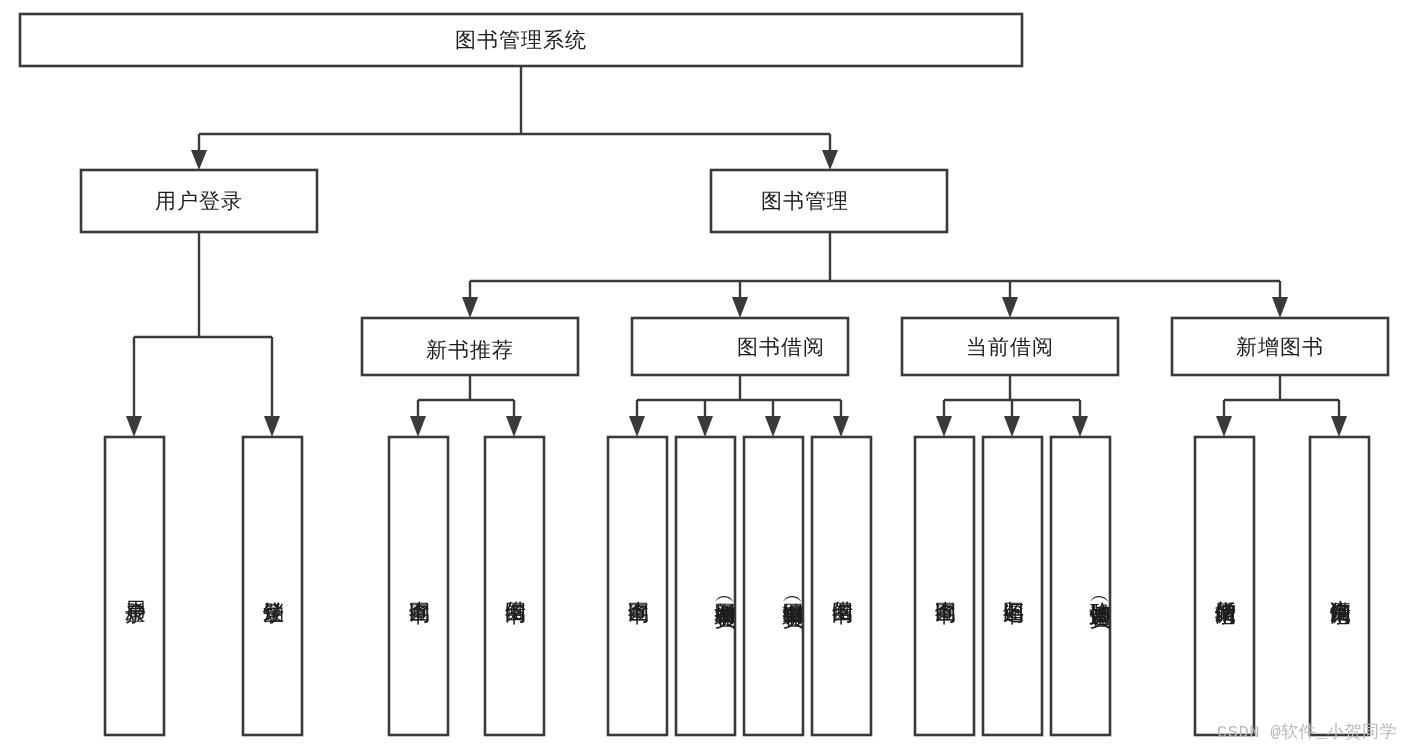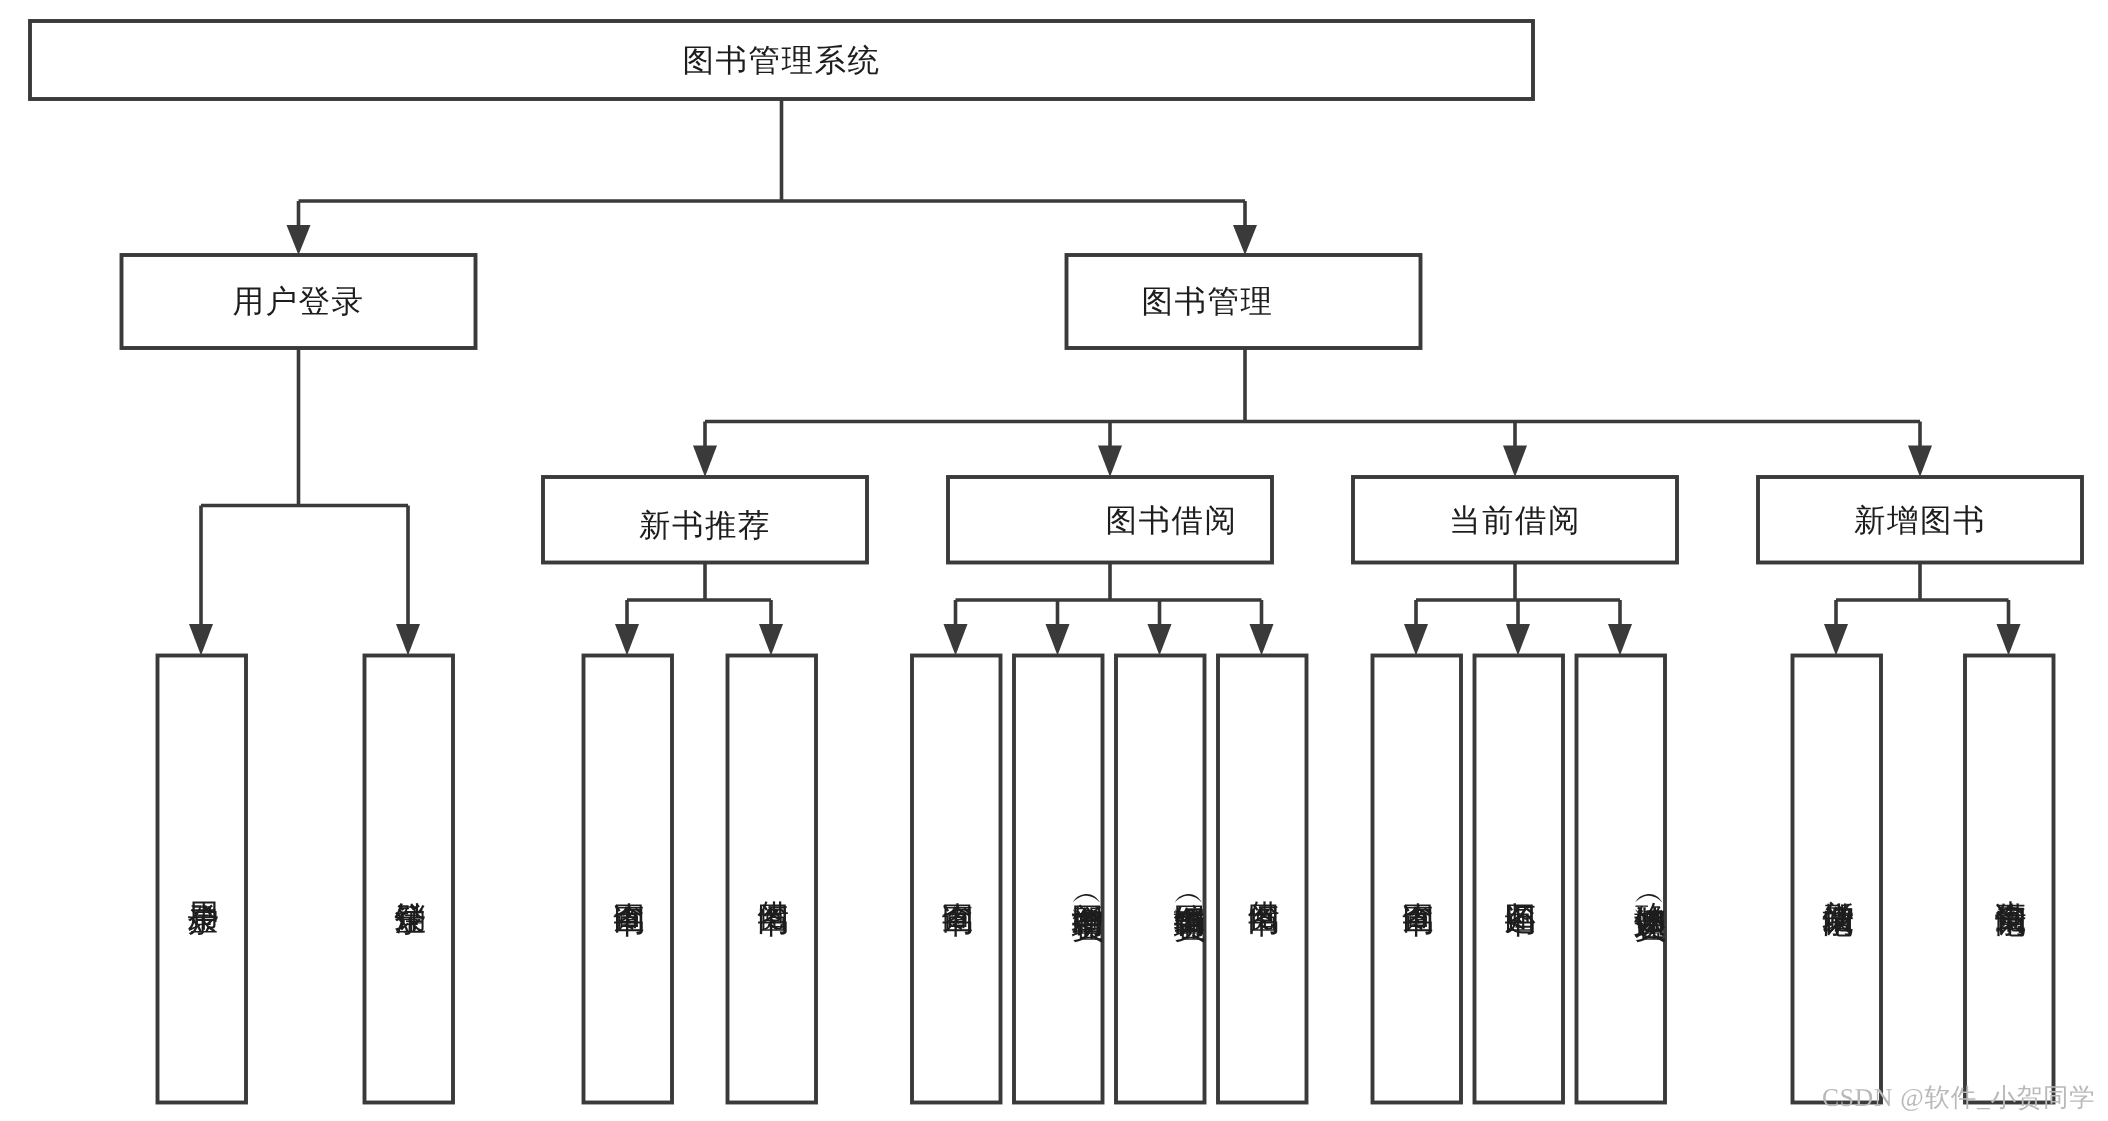--- a/index.html
+++ b/index.html
@@ -68,21 +68,21 @@
     font-size: 21px;
     color: #1d1d1d;
     letter-spacing: 1px;
     pointer-events: none;
     white-space: nowrap;
   }
   .watermark {
     position: absolute;
     right: 8px;
     bottom: 4px;
-    font-family: Liberation Serif, serif;
+    font-family: Liberation Mono, monospace;
     font-size: 17px;
     color: #b9b9b9;
     letter-spacing: 0.5px;
     white-space: nowrap;
     pointer-events: none;
   }
 </style>
 </head>
 <body>
 

